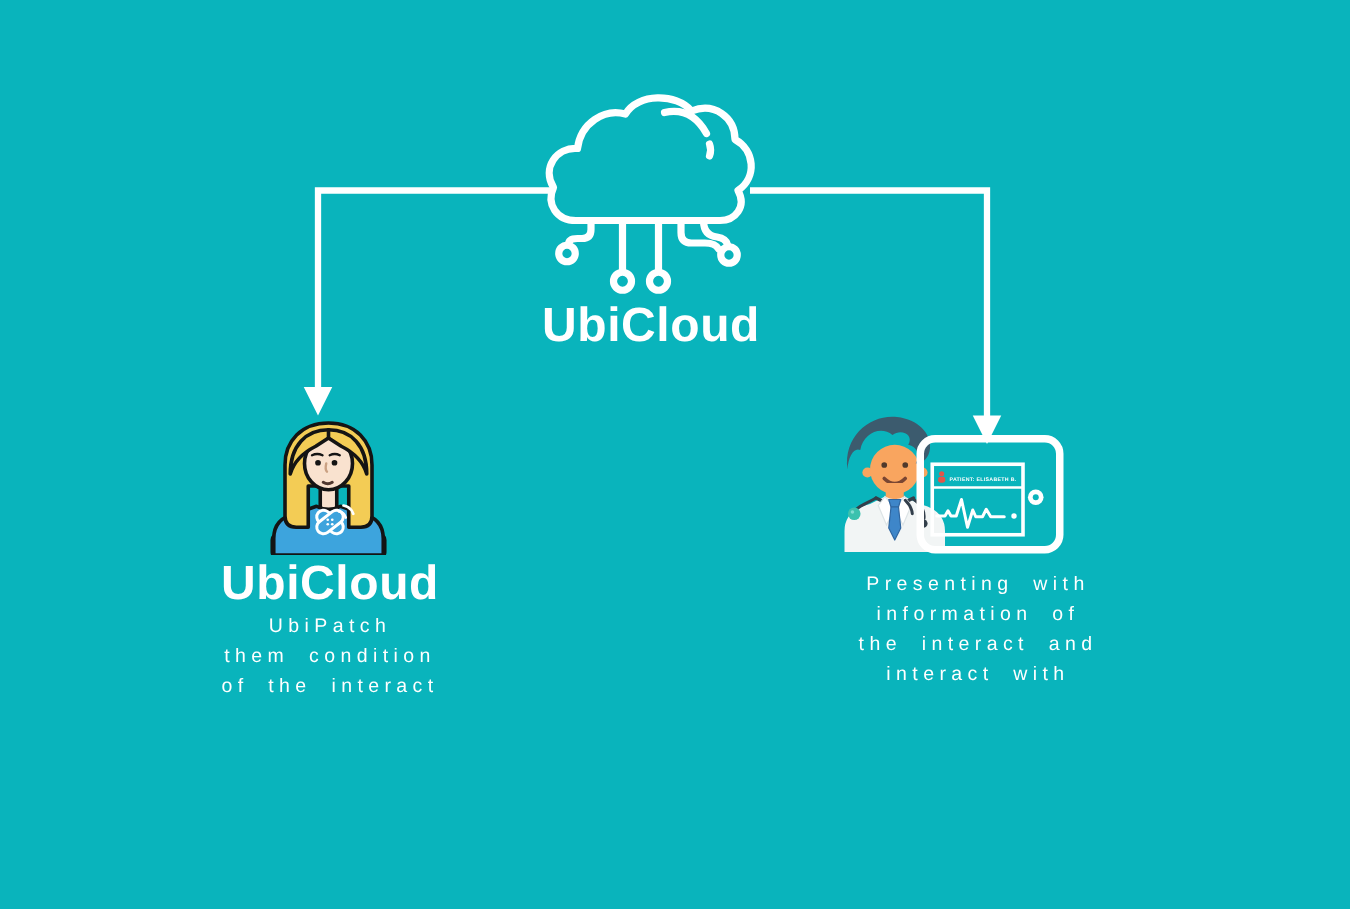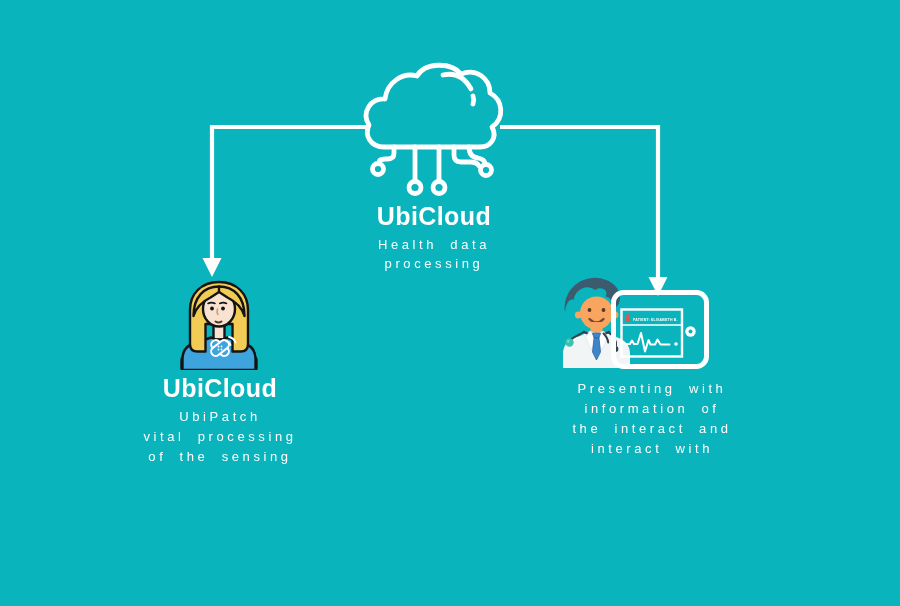--- a/index.html
+++ b/index.html
@@ -1,20 +1,20 @@
 <!DOCTYPE html>
 <html><head>
 <meta charset="utf-8">
 <style>
   html,body{margin:0;padding:0;}
   body{width:900px;height:606px;overflow:hidden;font-family:"Liberation Sans",sans-serif;}
   .canvas{position:relative;width:900px;height:606px;background:#09B4BC;}
   .abs{position:absolute;}
   .node-text{position:absolute;text-align:center;color:#FFFFFF;}
-  .node-title{font-size:25px;line-height:28px;font-weight:bold;letter-spacing:.4px;}
+  .node-title{font-size:32px;line-height:28px;font-weight:bold;letter-spacing:.4px;}
   .node-desc{margin-top:5px;font-size:13px;line-height:20px;letter-spacing:3.6px;word-spacing:6px;font-weight:400;}
   .cloud-text{left:314px;top:202px;width:240px;}
   .cloud-text .node-desc{line-height:19px;}
   .patch-text{left:100px;top:374px;width:240px;}
   .dash-text{left:528px;top:374px;width:248px;}
   svg{display:block;}
 </style>
 </head>
 <body>
 
@@ -41,24 +41,20 @@
       <path d="M111,91 Q111,101 120,102 Q126,103 127,107"></path>
       <circle cx="20" cy="113" r="5.5"></circle>
       <circle cx="57" cy="131.5" r="6"></circle>
       <circle cx="81" cy="131.5" r="6"></circle>
       <circle cx="128" cy="114" r="5.5"></circle>
     </g>
   </svg>
 
   <div class="node-text cloud-text">
     <div class="node-title">UbiCloud</div>
-    <div class="node-desc">
-      <div>Health data</div>
-      <div>processing</div>
-    </div>
   </div>
 
   <svg class="abs" style="left:175px;top:278px;" width="88" height="92" viewBox="0 0 88 92">
     <g stroke="#141414" stroke-width="2.4" stroke-linejoin="round" stroke-linecap="round">
       <rect x="6.5" y="78" width="10" height="16" rx="4" fill="#F9E2CF"></rect>
       <rect x="71.5" y="78" width="10" height="16" rx="4" fill="#F9E2CF"></rect>
       <rect x="38.5" y="44" width="11" height="18" fill="#F9E2CF"></rect>
       <path fill="#3DA4DD" d="M7.5,92 V81 Q7.5,67.5 22,64.5 L36,59.5 Q44,63.5 52,59.5 L66,64.5 Q80.5,67.5 80.5,81 V92 Z"></path>
       <path fill="#F3CC55" d="M44,4 C26,4 15,16 15,32 V66 Q15,73.5 22.5,73.5 H30.5 V46 H57.5 V73.5 H65.5 Q73,73.5 73,66 V32 C73,16 62,4 44,4 Z"></path>
       <ellipse cx="44" cy="31" rx="16" ry="17.5" fill="#F9E2CF"></ellipse>
@@ -88,22 +84,22 @@
         <path d="M6,-7 Q9.5,-6.5 10.5,-3"></path>
         <path d="M9,-11 Q14,-10 15.5,-5.5"></path>
       </g>
     </g>
   </svg>
 
   <div class="node-text patch-text">
     <div class="node-title">UbiCloud</div>
     <div class="node-desc">
       <div>UbiPatch</div>
-      <div>vital processing</div>
-      <div>of the sensing</div>
+      <div>them condition</div>
+      <div>of the interact</div>
     </div>
   </div>
 
   <svg class="abs" style="left:553px;top:266px;" width="90" height="102" viewBox="0 0 90 102">
     <circle cx="25.3" cy="49" r="3.4" fill="#F9A55F"></circle>
     <circle cx="62" cy="49" r="3.4" fill="#F9A55F"></circle>
     <circle cx="43.5" cy="47" r="16.5" fill="#F9A55F"></circle>
     <path fill="#3C5B6E" d="M12,47 C9,24 28,10 45,12 C59,13.5 68,23 67,33 C66.5,39 62,43.5 57.5,43 C60.5,37.5 58.5,31.5 52.5,30.5 C56.5,24 48,19.5 42,24 C34,17.5 22.5,23 20.5,34 C16.5,32 12.5,38 12,47 Z"></path>
     <circle cx="36.5" cy="44" r="1.9" fill="#50392B"></circle>
     <circle cx="50.5" cy="44" r="1.9" fill="#50392B"></circle>

